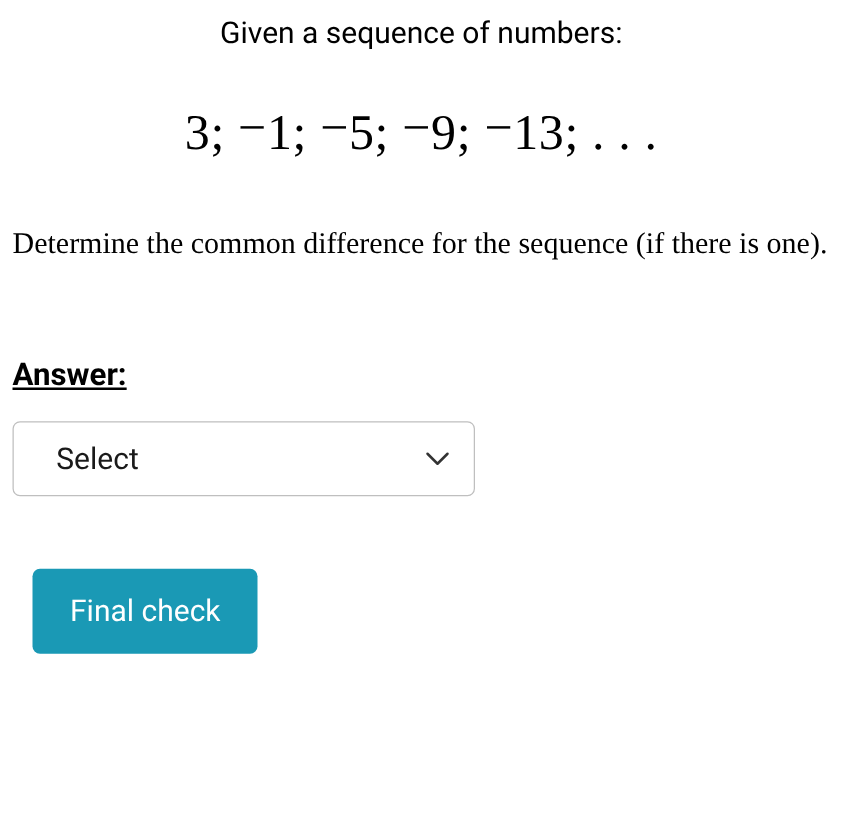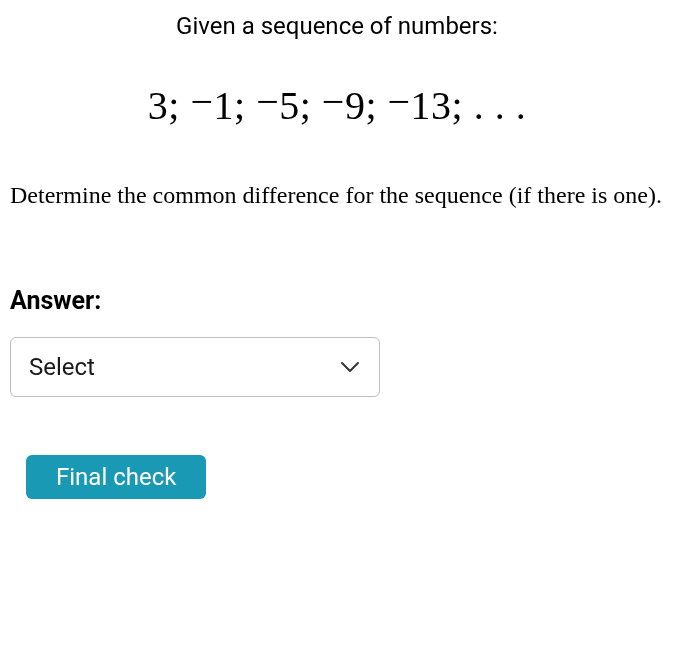--- a/index.html
+++ b/index.html
@@ -41,34 +41,35 @@
       color: #000000;
       line-height: 1.55;
       margin-bottom: 72px;
       font-family: Liberation Serif, serif;
     }
     .answer-label {
       font-size: 25px;
       font-weight: 700;
       color: #000000;
       margin-bottom: 22px;
+      text-decoration: underline;
     }
     .select-wrapper {
       position: relative;
       display: inline-block;
       width: 370px;
       margin-bottom: 58px;
     }
     .select-box {
       width: 100%;
       height: 60px;
       border: 1px solid #bfbfbf;
       border-radius: 6px;
       background: #ffffff;
-      padding: 0 48px 0 18px;
+      padding: 0 48px 0 34px;
       font-size: 24px;
       font-family: inherit;
       color: #1a1a1a;
       appearance: none;
       -webkit-appearance: none;
       -moz-appearance: none;
       cursor: pointer;
       text-align: left;
       display: flex;
       align-items: center;
@@ -85,21 +86,21 @@
       height: 12px;
       display: block;
     }
     .final-check-btn {
       background: #1a99b5;
       color: #ffffff;
       border: none;
       border-radius: 6px;
       font-size: 24px;
       font-weight: 400;
-      padding: 8px 30px;
+      padding: 20px 30px;
       cursor: pointer;
       font-family: inherit;
       margin-left: 16px;
     }
   </style>
 </head>
 <body>
 
 
 

